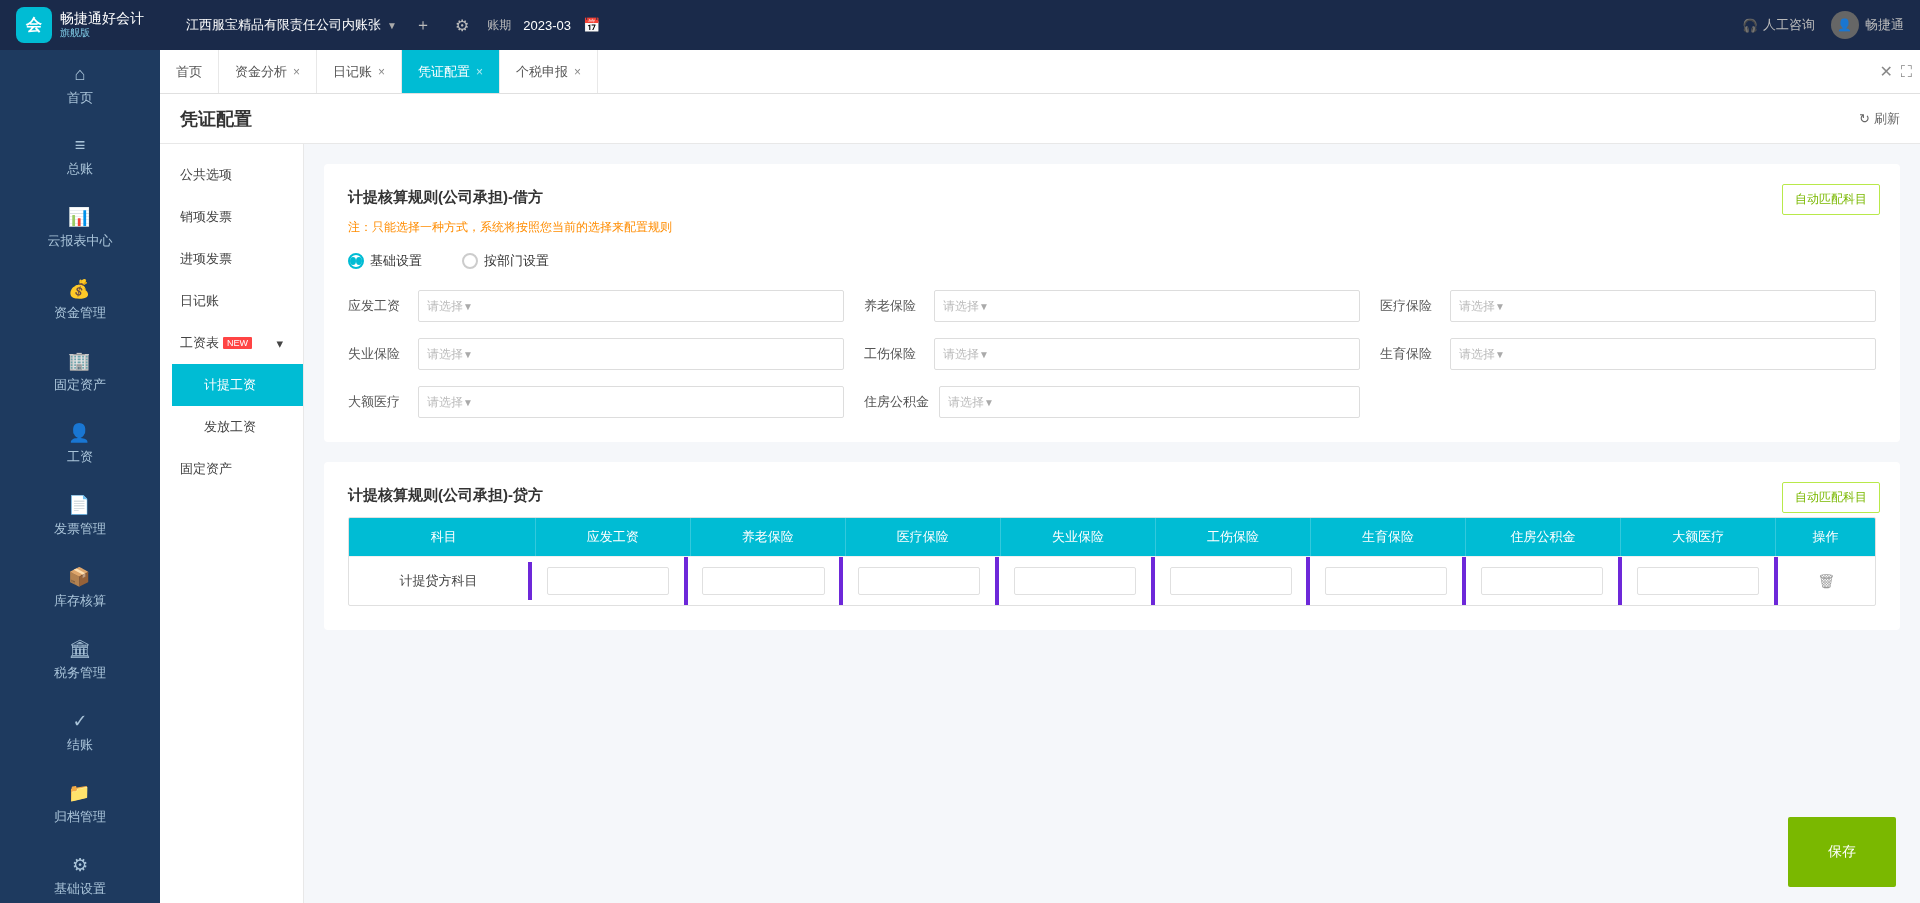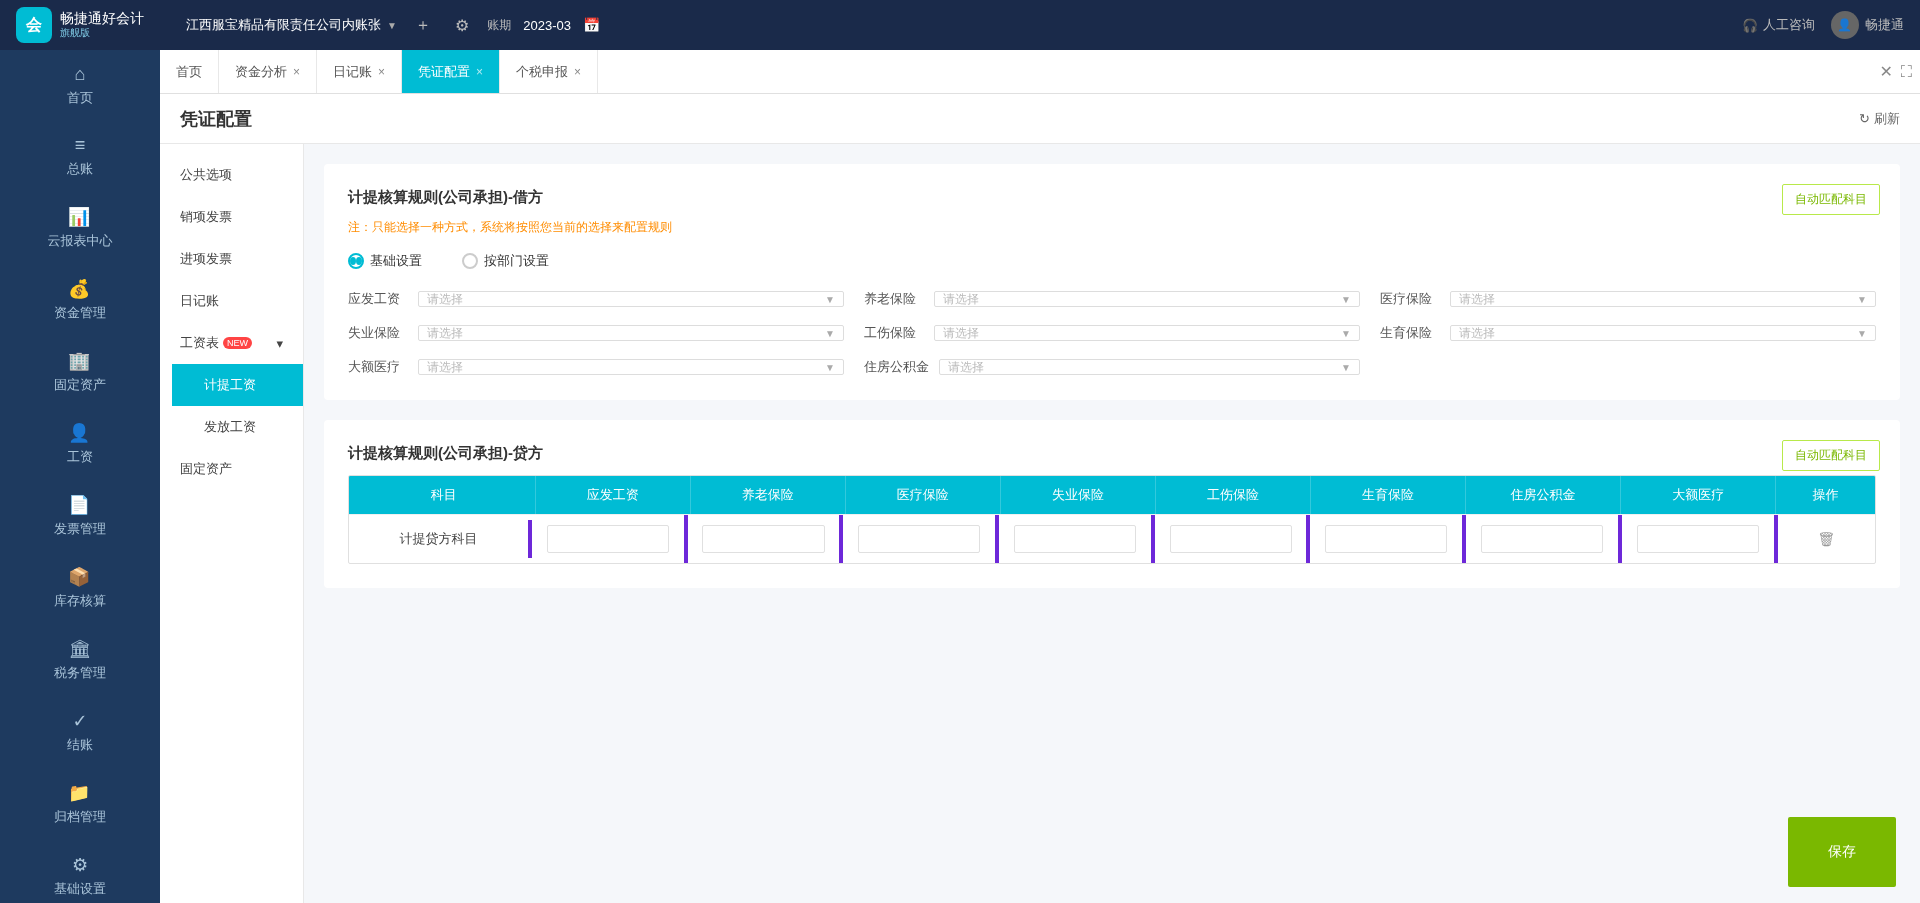--- a/index.html
+++ b/index.html
@@ -250,21 +250,21 @@
       padding: 12px 20px;
       font-size: 13px;
       color: #444;
       cursor: pointer;
     }
     .new-badge {
       background: #ff4444;
       color: white;
       font-size: 9px;
       padding: 1px 4px;
-      border-radius: 6px;
+      border-radius: 1px;
       margin-left: 4px;
     }
     .left-nav-sub { padding-left: 12px; }
     .left-nav-sub .left-nav-item {
       padding-left: 32px;
     }
     .left-nav-sub .left-nav-item.active {
       background: #00bcd4;
       color: white;
     }
@@ -355,29 +355,28 @@
       gap: 10px;
     }
     .form-label {
       font-size: 13px;
       color: #555;
       white-space: nowrap;
       min-width: 60px;
     }
     .form-select {
       flex: 1;
-      height: 16px;
+      height: 32px;
       border: 1px solid #ddd;
       border-radius: 2px;
       padding: 0 8px;
       font-size: 12px;
       color: #999;
       display: flex;
       align-items: center;
-      justify-content: space-between;
       cursor: pointer;
       background: white;
     }
     .form-select .placeholder { color: #bbb; }
     .form-select .chevron { color: #aaa; font-size: 10px; }
 
     
     .table-section {
       background: white;
       border-radius: 4px;

